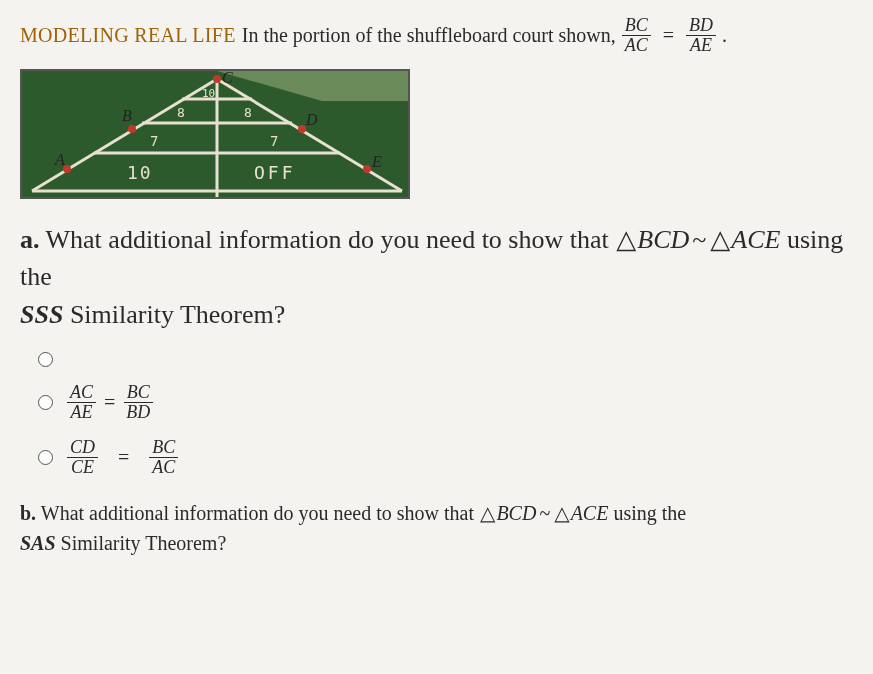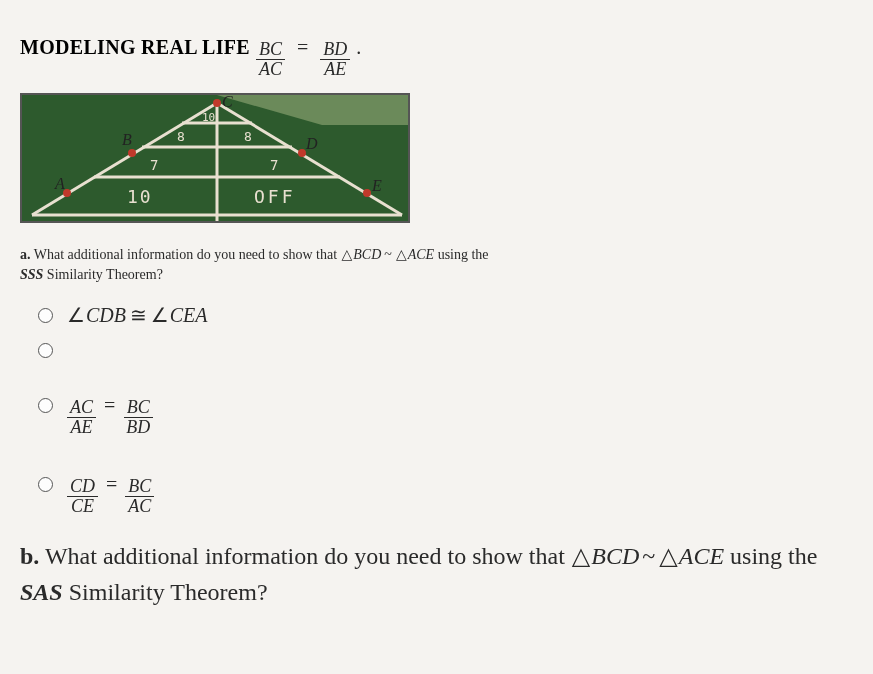--- a/index.html
+++ b/index.html
@@ -16,48 +16,47 @@
     .header-line {
       font-size: 20px;
       line-height: 1.5;
       margin-bottom: 14px;
       display: flex;
       flex-wrap: wrap;
       align-items: center;
       gap: 6px;
     }
     .blue-bold {
-      color: #000000;
-      font-weight: bold;
+      color: #a16207;
+      font-weight: normal;
       letter-spacing: 0.3px;
     }
     .fraction {
       display: inline-flex;
       flex-direction: column;
       align-items: center;
       vertical-align: middle;
       font-style: italic;
       font-size: 18px;
       line-height: 1.05;
-      margin-top: 24px;
     }
     .fraction .num { border-bottom: 1.5px solid #2a2a2a; padding: 0 3px; }
     .fraction .den { padding: 0 3px; }
     .eq { margin: 0 6px; }
     .diagram-wrap {
       width: 390px;
       height: 130px;
       border: 2px solid #555;
       margin-bottom: 22px;
       position: relative;
       overflow: hidden;
     }
     .diagram-wrap svg { display: block; }
     .question {
-      font-size: 14px;
+      font-size: 26px;
       line-height: 1.45;
       margin-bottom: 18px;
     }
     .part-label { font-weight: bold; }
     .italic { font-style: italic; font-weight: bold; }
     .options {
       margin: 8px 0 4px 18px;
     }
     .option {
       display: flex;
@@ -72,31 +71,32 @@
       border: 1.5px solid #555;
       border-radius: 50%;
       flex: 0 0 auto;
       background: #fdfdfd;
     }
     .math { font-style: italic; }
     .cong { font-style: normal; margin: 0 4px; }
     .angle { font-style: normal; margin-right: 1px; }
     .part-b {
       margin-top: 22px;
-      font-size: 24px;
+      font-size: 20px;
       line-height: 1.5;
     }
     .tri { font-style: normal; margin: 0 1px; }
     .sim { font-style: normal; margin: 0 3px; }
   </style>
 </head>
 <body>
 
 <div class="header-line">
   <span class="blue-bold">MODELING REAL LIFE</span>
+  <span>In the portion of the shuffleboard court shown,</span>
   <span class="fraction">
     <span class="num">BC</span>
     <span class="den">AC</span>
   </span>
   <span class="eq">=</span>
   <span class="fraction">
     <span class="num">BD</span>
     <span class="den">AE</span>
   </span>
   <span>.</span>
@@ -139,26 +139,20 @@
 </div>
 
 <div class="question">
   <span class="part-label">a.</span>
   <span>What additional information do you need to show that </span><span class="math"><span class="tri">△</span><span>BCD</span></span><span class="sim">~</span><span class="math"><span class="tri">△</span><span>ACE</span></span><span> using the </span><br>
   <span class="italic">SSS</span><span> Similarity Theorem?</span>
 </div>
 
 <div class="options">
 
-  <div class="option">
-    <span class="radio"></span>
-    <span class="math">
-      <span class="angle">∠</span><span>CDB</span><span class="cong">≅</span><span class="angle">∠</span><span>CEA</span>
-    </span>
-  </div>
 
   <div class="option">
     <span class="radio"></span>
   </div>
 
   <div class="option">
     <span class="radio"></span>
     <span class="math" style="display:flex;align-items:center;gap:8px;">
       <span class="fraction">
           <span class="num">AC</span>
@@ -167,21 +161,21 @@
       <span style="font-style:normal;">=</span>
       <span class="fraction">
           <span class="num">BC</span>
           <span class="den">BD</span>
         </span>
     </span>
   </div>
 
   <div class="option">
     <span class="radio"></span>
-    <span class="math" style="display:flex;align-items:center;gap:8px;justify-content:flex-end;">
+    <span class="math" style="display:flex;align-items:center;gap:20px;justify-content:flex-end;">
       <span class="fraction">
           <span class="num">CD</span>
           <span class="den">CE</span>
         </span>
       <span style="font-style:normal;">=</span>
       <span class="fraction">
           <span class="num">BC</span>
           <span class="den">AC</span>
         </span>
     </span>

